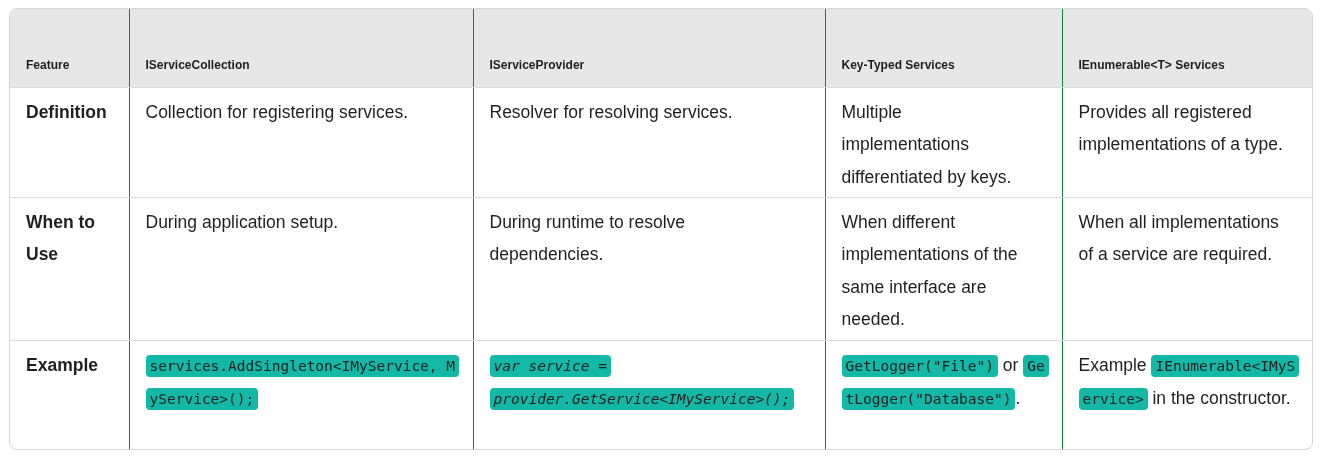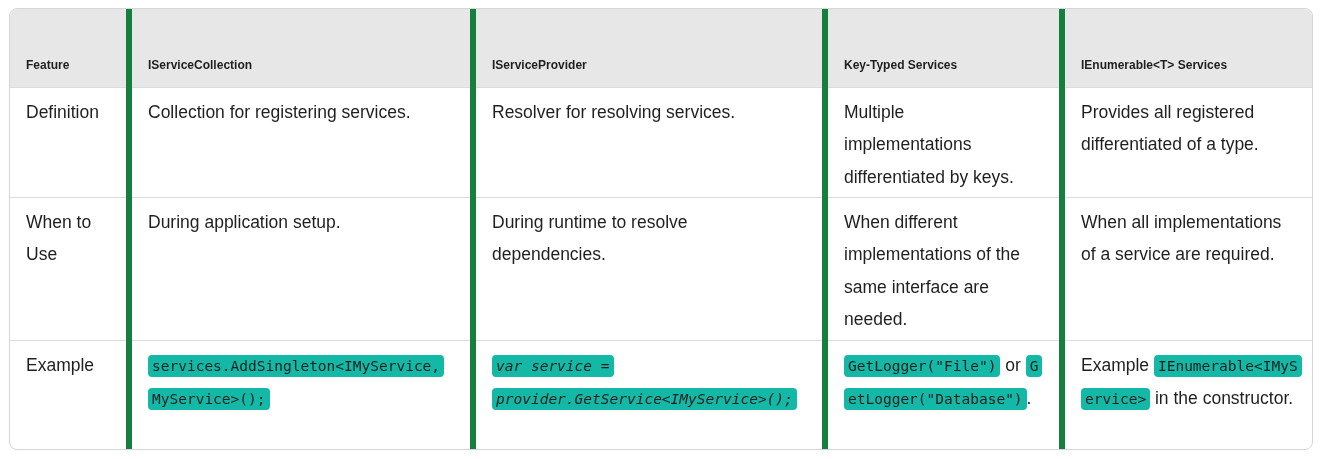--- a/index.html
+++ b/index.html
@@ -4,31 +4,31 @@
 <style>
   html, body { margin: 0; padding: 0; background: #ffffff; }
   body { width: 1328px; height: 459px; position: relative; overflow: hidden;
          font-family: "Liberation Sans", "DejaVu Sans", sans-serif; color: #1f1f1f; }
   .table-wrap {
     position: absolute; left: 9px; top: 8px; width: 1304px; height: 442px;
     border: 1px solid #d6d6d6; border-radius: 8px; overflow: hidden; box-sizing: border-box;
   }
   table { border-collapse: collapse; width: 100%; height: 100%; table-layout: fixed; }
   th, td {
-    border-right: 6px solid #15803d; border-bottom: 1px solid #dcdcdc;
+    border-right: 1px solid #15803d; border-bottom: 1px solid #dcdcdc;
     vertical-align: top; text-align: left; padding: 0 16px; box-sizing: border-box;
   }
   th:last-child, td:last-child { border-right: none; }
   tr:last-child td { border-bottom: none; }
   thead th {
     background: #e7e7e7; font-weight: bold; font-size: 12px; line-height: 32px;
     vertical-align: bottom; padding-bottom: 6px; height: 78px;
   }
   tbody td { font-size: 17.5px; line-height: 32.5px; padding-top: 8px; }
-  tbody td.feature { font-weight: normal; }
+  tbody td.feature { font-weight: bold; }
   .r1 td { height: 110px; }
   .r2 td { height: 143px; }
   .r3 td { height: 111px; }
   code {
     font-family: "DejaVu Sans Mono", "Liberation Mono", monospace; font-size: 14.5px;
     background: #14b8a6; border-radius: 4px; padding: 3px 4px;
     -webkit-box-decoration-break: clone; box-decoration-break: clone;
     word-break: break-all;
   }
 </style>
@@ -52,21 +52,21 @@
         <th>Key-Typed Services</th>
         <th style="padding-right:60px;">IEnumerable&lt;T&gt; Services</th>
       </tr>
     </thead>
     <tbody>
       <tr class="r1">
         <td class="feature">Definition</td>
         <td>Collection for registering services.</td>
         <td>Resolver for resolving services.</td>
         <td style="padding-right:40px;">Multiple implementations differentiated by keys.</td>
-        <td style="padding-right:20px;">Provides all registered differentiated of a type.</td>
+        <td style="padding-right:20px;">Provides all registered implementations of a type.</td>
       </tr>
       <tr class="r2">
         <td class="feature">When to Use</td>
         <td>During application setup.</td>
         <td style="padding-right:80px;">During runtime to resolve dependencies.</td>
         <td>When different implementations of the same interface are needed.</td>
         <td style="padding-right:30px;">When all implementations of a service are required.</td>
       </tr>
       <tr class="r3">
         <td class="feature">Example</td>

